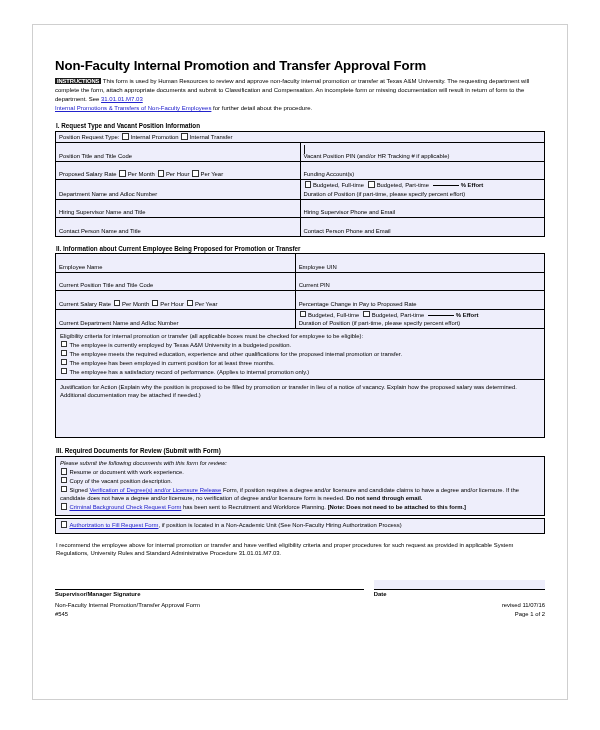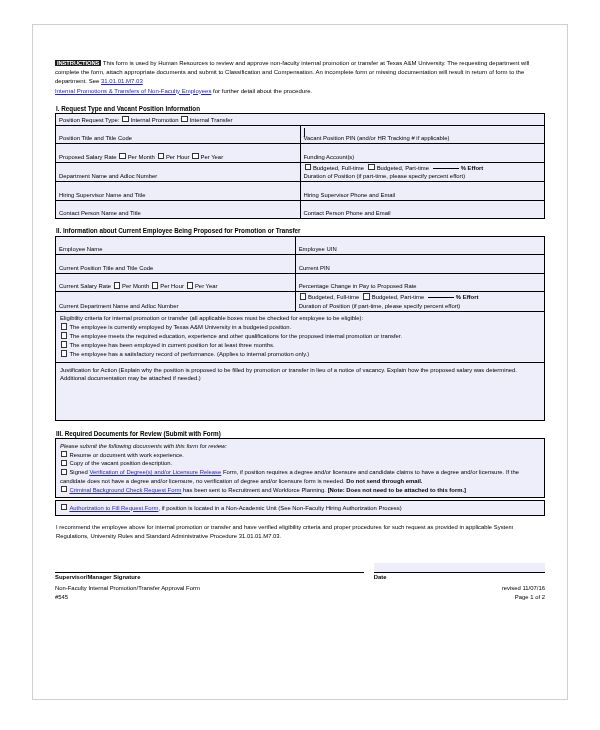--- a/index.html
+++ b/index.html
@@ -111,20 +111,21 @@
     font-size:5.9px;line-height:1.5;margin-top:4px;
   }
   .footer .right{text-align:right;}
 </style>
 </head>
 <body>
 
 <div id="page">
   <div id="inner">
 
+    <h1 class="doc-title">Non-Faculty Internal Promotion and Transfer Approval Form</h1>
 
     <p class="instr">
       <span class="instr-tag">INSTRUCTIONS</span><span> This form is used by Human Resources to review and approve non-faculty internal promotion or transfer at Texas A&amp;M University. The requesting department will complete the form, attach appropriate documents and submit to Classification and Compensation. An incomplete form or missing documentation will result in return of form to the department. See </span><a class="lnk" href="#">31.01.01.M7.03</a><br><a class="lnk" href="#">Internal Promotions &amp; Transfers of Non-Faculty Employees</a><span> for further detail about the procedure.</span>
     </p>
 
     <div class="sec-head">I. Request Type and Vacant Position Information</div>
 
     <table class="tbl">
       <tbody>
           <tr>

